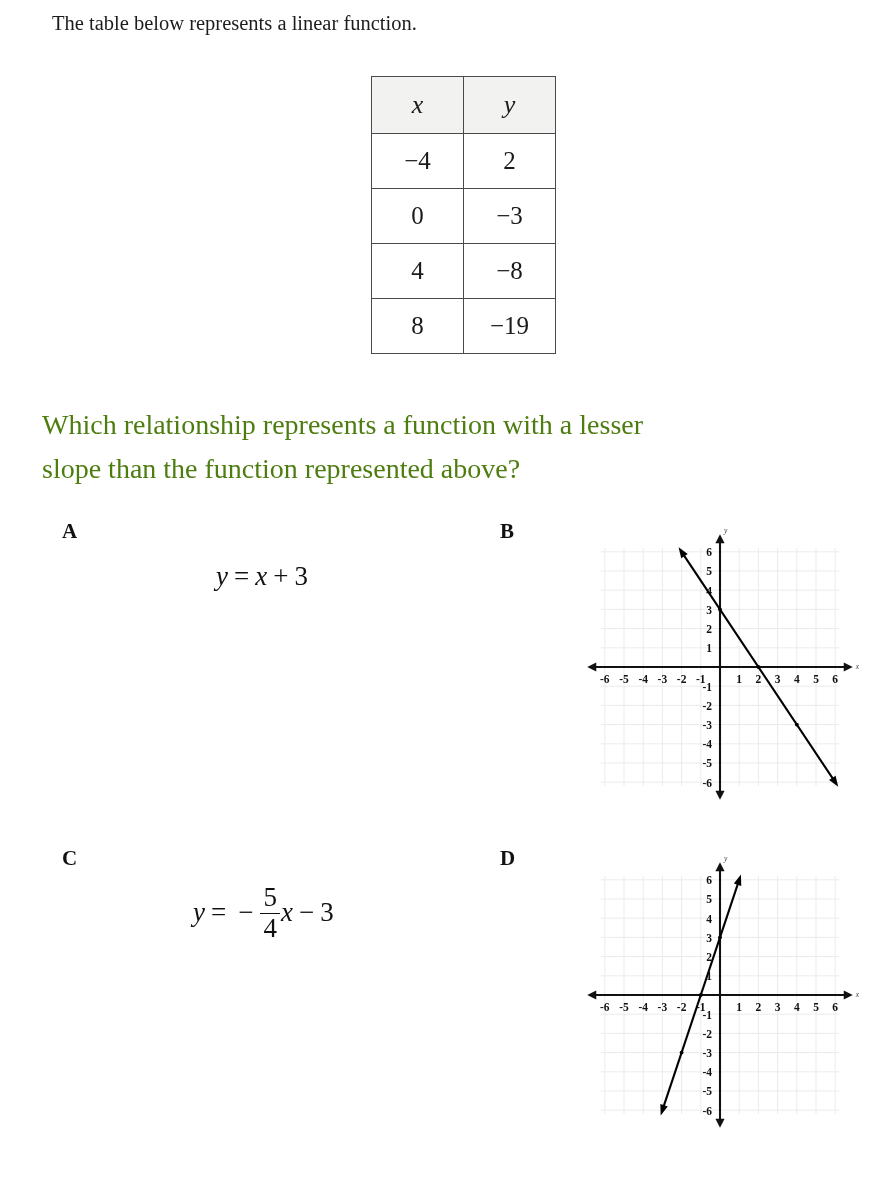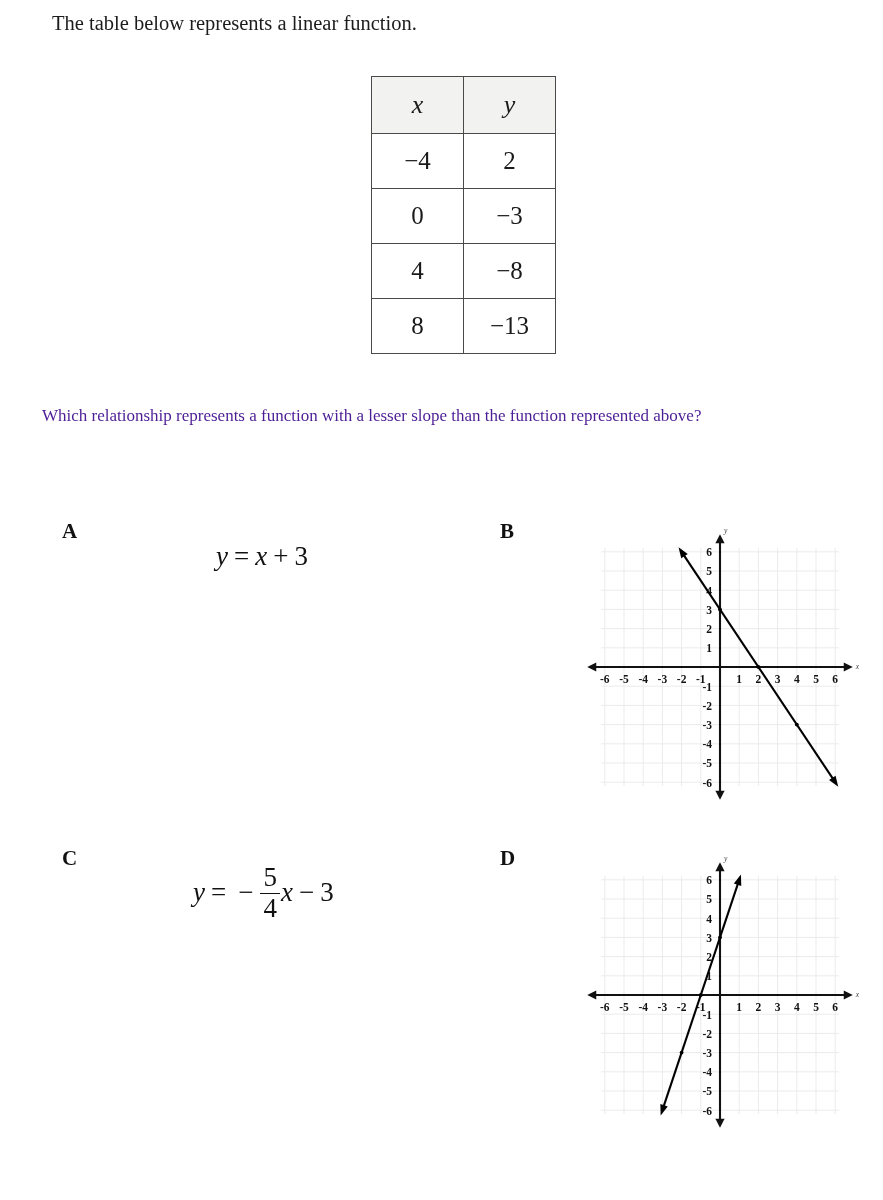--- a/index.html
+++ b/index.html
@@ -50,23 +50,23 @@
     height: 57px;
     font-style: italic;
     font-size: 26px;
   }
 
   
   #question-text {
     position: absolute;
     left: 42px; top: 403px;
     width: 660px;
-    font-size: 17px;
+    font-size: 28px;
     line-height: 1.58;
-    color: #4c1d95;
+    color: #4d7c0f;
   }
 
   
   .opt-letter {
     position: absolute;
     font-size: 21px;
     font-weight: bold;
     font-family: "Liberation Serif", "DejaVu Serif", serif;
     color: #111;
   }
@@ -75,20 +75,21 @@
   #letter-c { left: 62px;  top: 846px; }
   #letter-d { left: 500px; top: 846px; }
 
   
   .equation {
     position: absolute;
     font-family: "Liberation Serif", "DejaVu Serif", serif;
     font-size: 27px;
     color: #111;
     white-space: nowrap;
+    margin-top: 20px;
   }
   #equation-a { left: 216px; top: 541px; }
   #equation-c { left: 193px; top: 866px; }
   .eq-var { font-style: italic; }
   .eq-op  { margin: 0 6px; }
   .frac {
     display: inline-flex;
     flex-direction: column;
     align-items: center;
     vertical-align: middle;
@@ -153,21 +154,21 @@
       <tr>
         <td>0</td>
         <td>−3</td>
       </tr>
       <tr>
         <td>4</td>
         <td>−8</td>
       </tr>
       <tr>
         <td>8</td>
-        <td>−13</td>
+        <td>−19</td>
       </tr>
     </tbody>
   </table>
 </div>
 
 <div id="question-text">Which relationship represents a function with a lesser slope than the function represented above?</div>
 
 <div class="opt-letter" id="letter-a">A</div>
 <div class="opt-letter" id="letter-b">B</div>
 <div class="opt-letter" id="letter-c">C</div>

